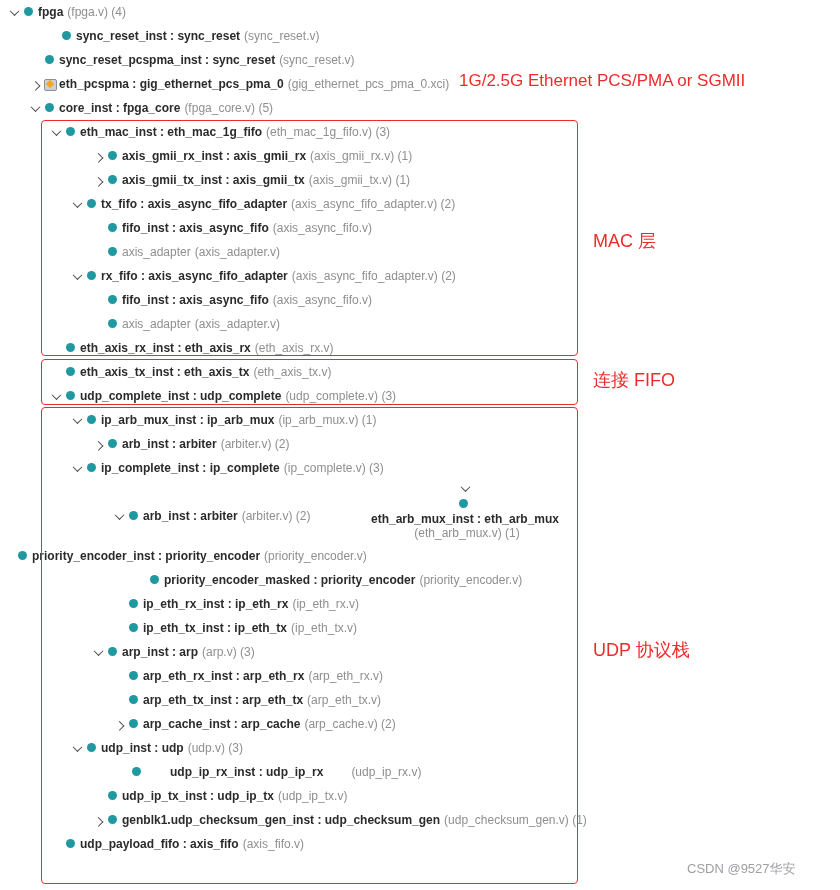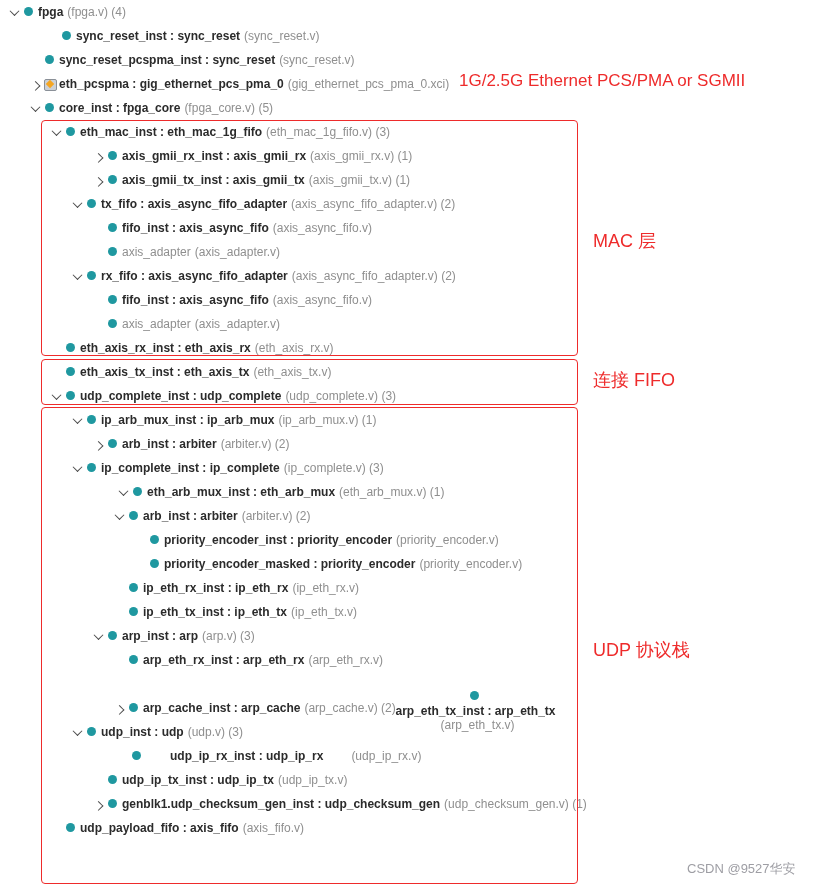--- a/index.html
+++ b/index.html
@@ -207,35 +207,35 @@
     <span class="meta">(arbiter.v) (2)</span>
   </div>
 
   <div class="row" style="padding-left: 69px;">
     <span class="arrow chev-down"></span>
     <span class="icon icon-circle"></span>
     <span class="name">ip_complete_inst : ip_complete</span>
     <span class="meta">(ip_complete.v) (3)</span>
   </div>
 
-  <div class="row" style="padding-left: 115px;">
+  <div class="row" style="padding-left: 90px; flex-direction: column;">
     <span class="arrow chev-down"></span>
     <span class="icon icon-circle"></span>
     <span class="name">eth_arb_mux_inst : eth_arb_mux</span>
     <span class="meta">(eth_arb_mux.v) (1)</span>
   </div>
 
   <div class="row" style="padding-left: 111px;">
     <span class="arrow chev-down"></span>
     <span class="icon icon-circle"></span>
     <span class="name">arb_inst : arbiter</span>
     <span class="meta">(arbiter.v) (2)</span>
   </div>
 
-  <div class="row" style="padding-left: 132px;">
+  <div class="row" style=" margin-top: 16px;">
     <span class="arrow"></span>
     <span class="icon icon-circle"></span>
     <span class="name">priority_encoder_inst : priority_encoder</span>
     <span class="meta">(priority_encoder.v)</span>
   </div>
 
   <div class="row" style="padding-left: 132px;">
     <span class="arrow"></span>
     <span class="icon icon-circle"></span>
     <span class="name">priority_encoder_masked : priority_encoder</span>
@@ -264,21 +264,21 @@
     <span class="meta">(arp.v) (3)</span>
   </div>
 
   <div class="row" style="padding-left: 111px;">
     <span class="arrow"></span>
     <span class="icon icon-circle"></span>
     <span class="name">arp_eth_rx_inst : arp_eth_rx</span>
     <span class="meta">(arp_eth_rx.v)</span>
   </div>
 
-  <div class="row" style="padding-left: 111px; flex-direction: column;">
+  <div class="row" style="padding-left: 111px;">
     <span class="arrow"></span>
     <span class="icon icon-circle"></span>
     <span class="name">arp_eth_tx_inst : arp_eth_tx</span>
     <span class="meta">(arp_eth_tx.v)</span>
   </div>
 
   <div class="row" style="padding-left: 111px;">
     <span class="arrow chev-right"></span>
     <span class="icon icon-circle"></span>
     <span class="name">arp_cache_inst : arp_cache</span>

